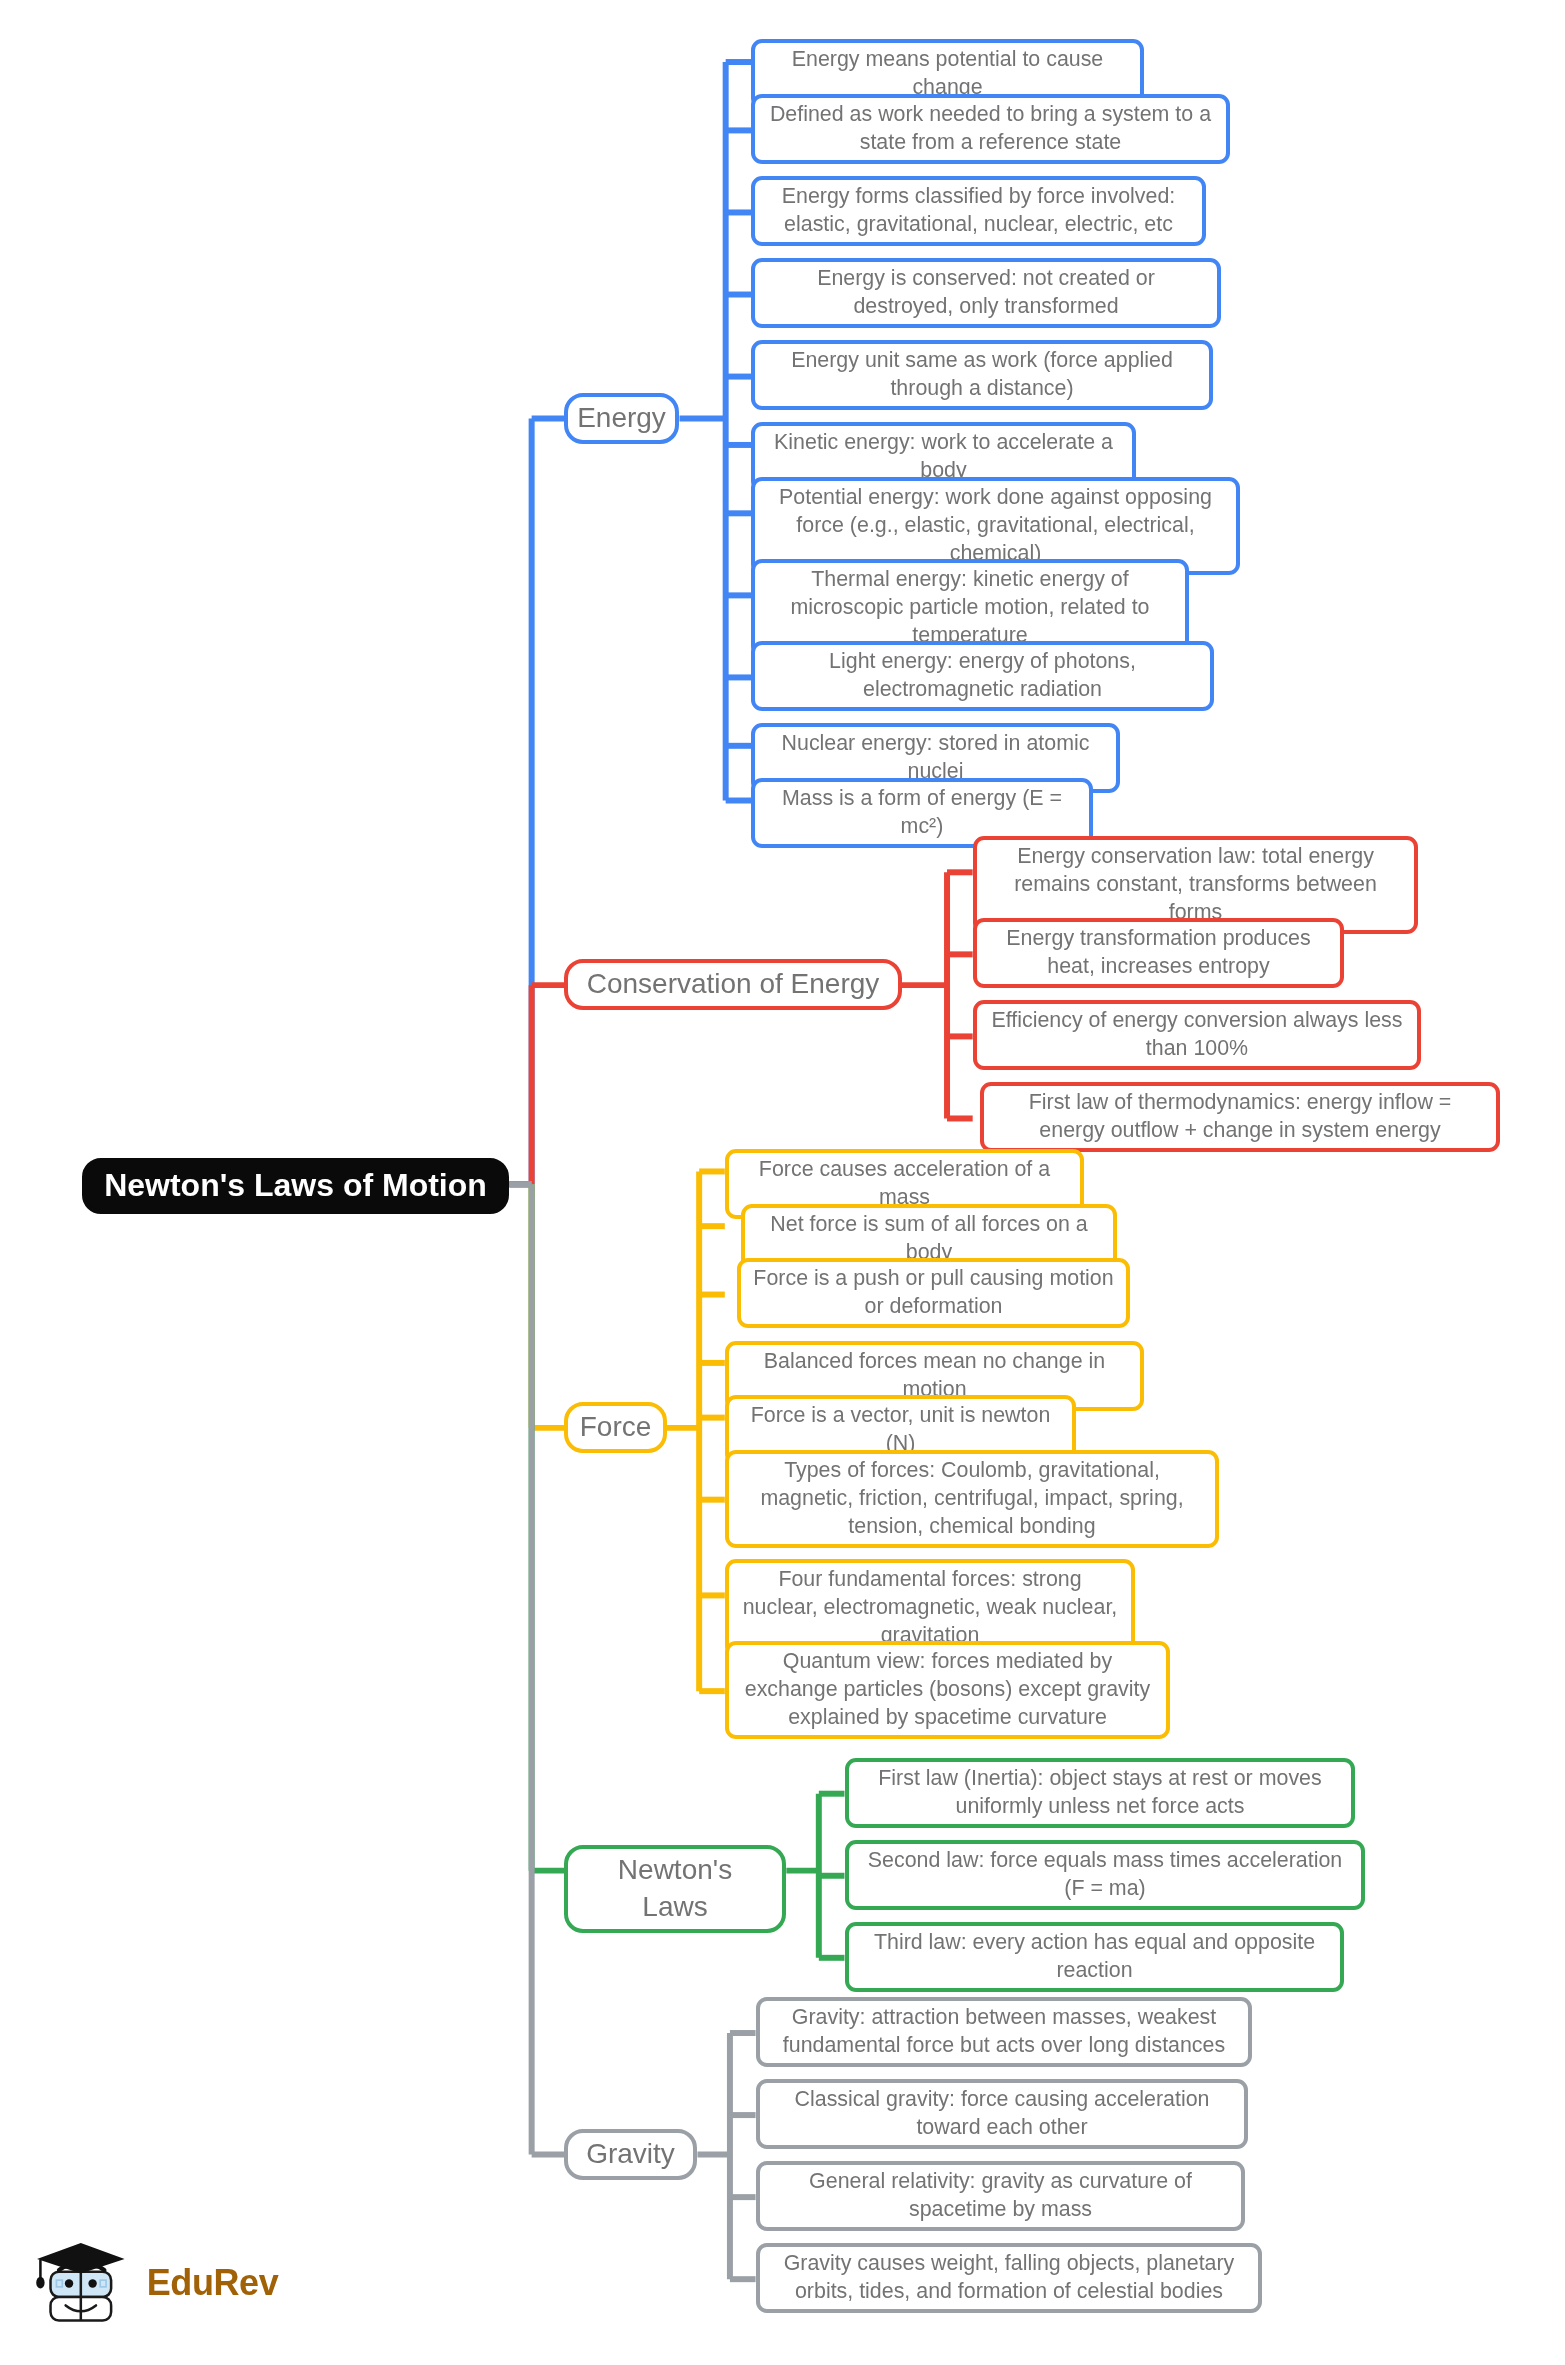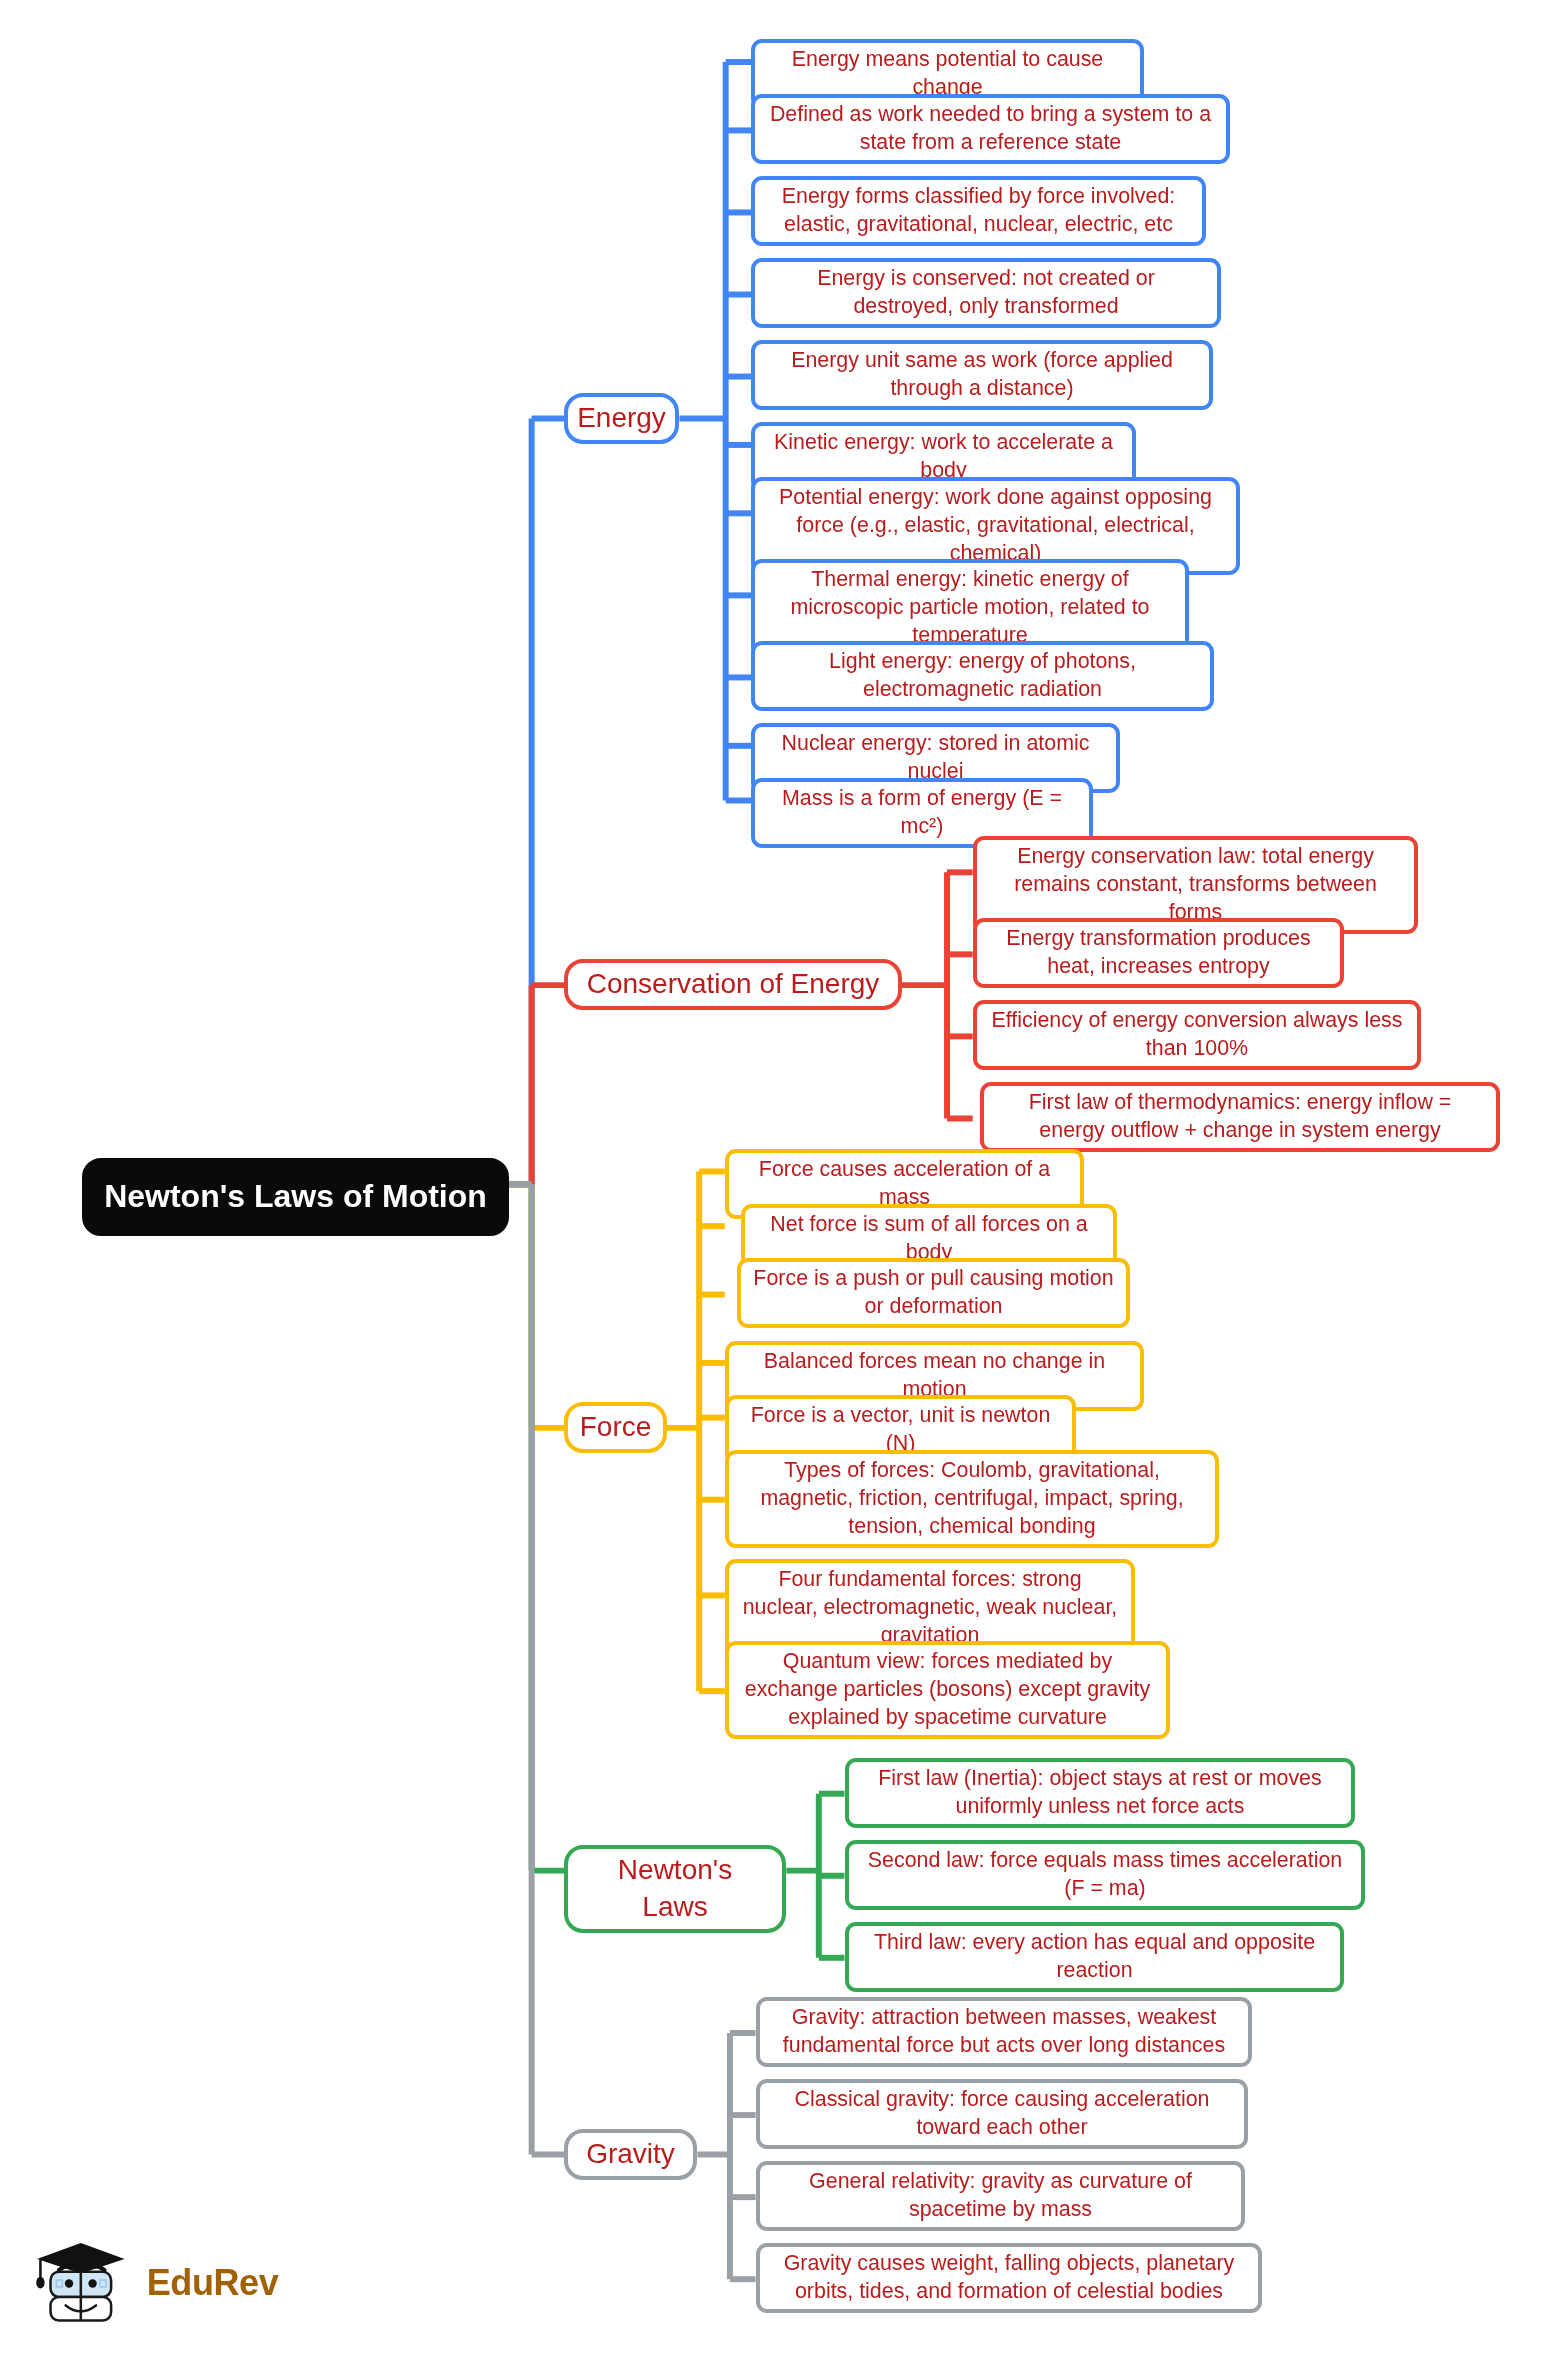--- a/index.html
+++ b/index.html
@@ -31,21 +31,21 @@
   .node {
     position: absolute;
     background: #ffffff;
     border-style: solid;
     border-width: 4.3px;
     border-radius: 12px;
     display: flex;
     align-items: center;
     justify-content: center;
     text-align: center;
-    color: #b91c1c;
+    color: #737373;
     line-height: 1.30;
     padding: 3.4px 10.3px;
   }
   .node.leaf {
     font-size: 21.4px;
     border-width: 4.3px;
     border-radius: 11px;
   }
   .node.branch {
     font-size: 28px;
@@ -53,21 +53,21 @@
     border-radius: 19px;
     padding: 3.4px 15.4px;
   }
   .node.root {
     background: #0a0a0a;
     border-color: #0a0a0a;
     color: #ffffff;
     font-size: 32px;
     font-weight: bold;
     border-radius: 19px;
-    padding: 14px 17px;
+    padding: 3px 17px;
   }
   
   .c-blue   { border-color: #4285f4; }
   .c-red    { border-color: #ea4335; }
   .c-yellow { border-color: #fbbc04; }
   .c-green  { border-color: #34a853; }
   .c-gray   { border-color: #9aa0a6; }
 
   
   #logo {

